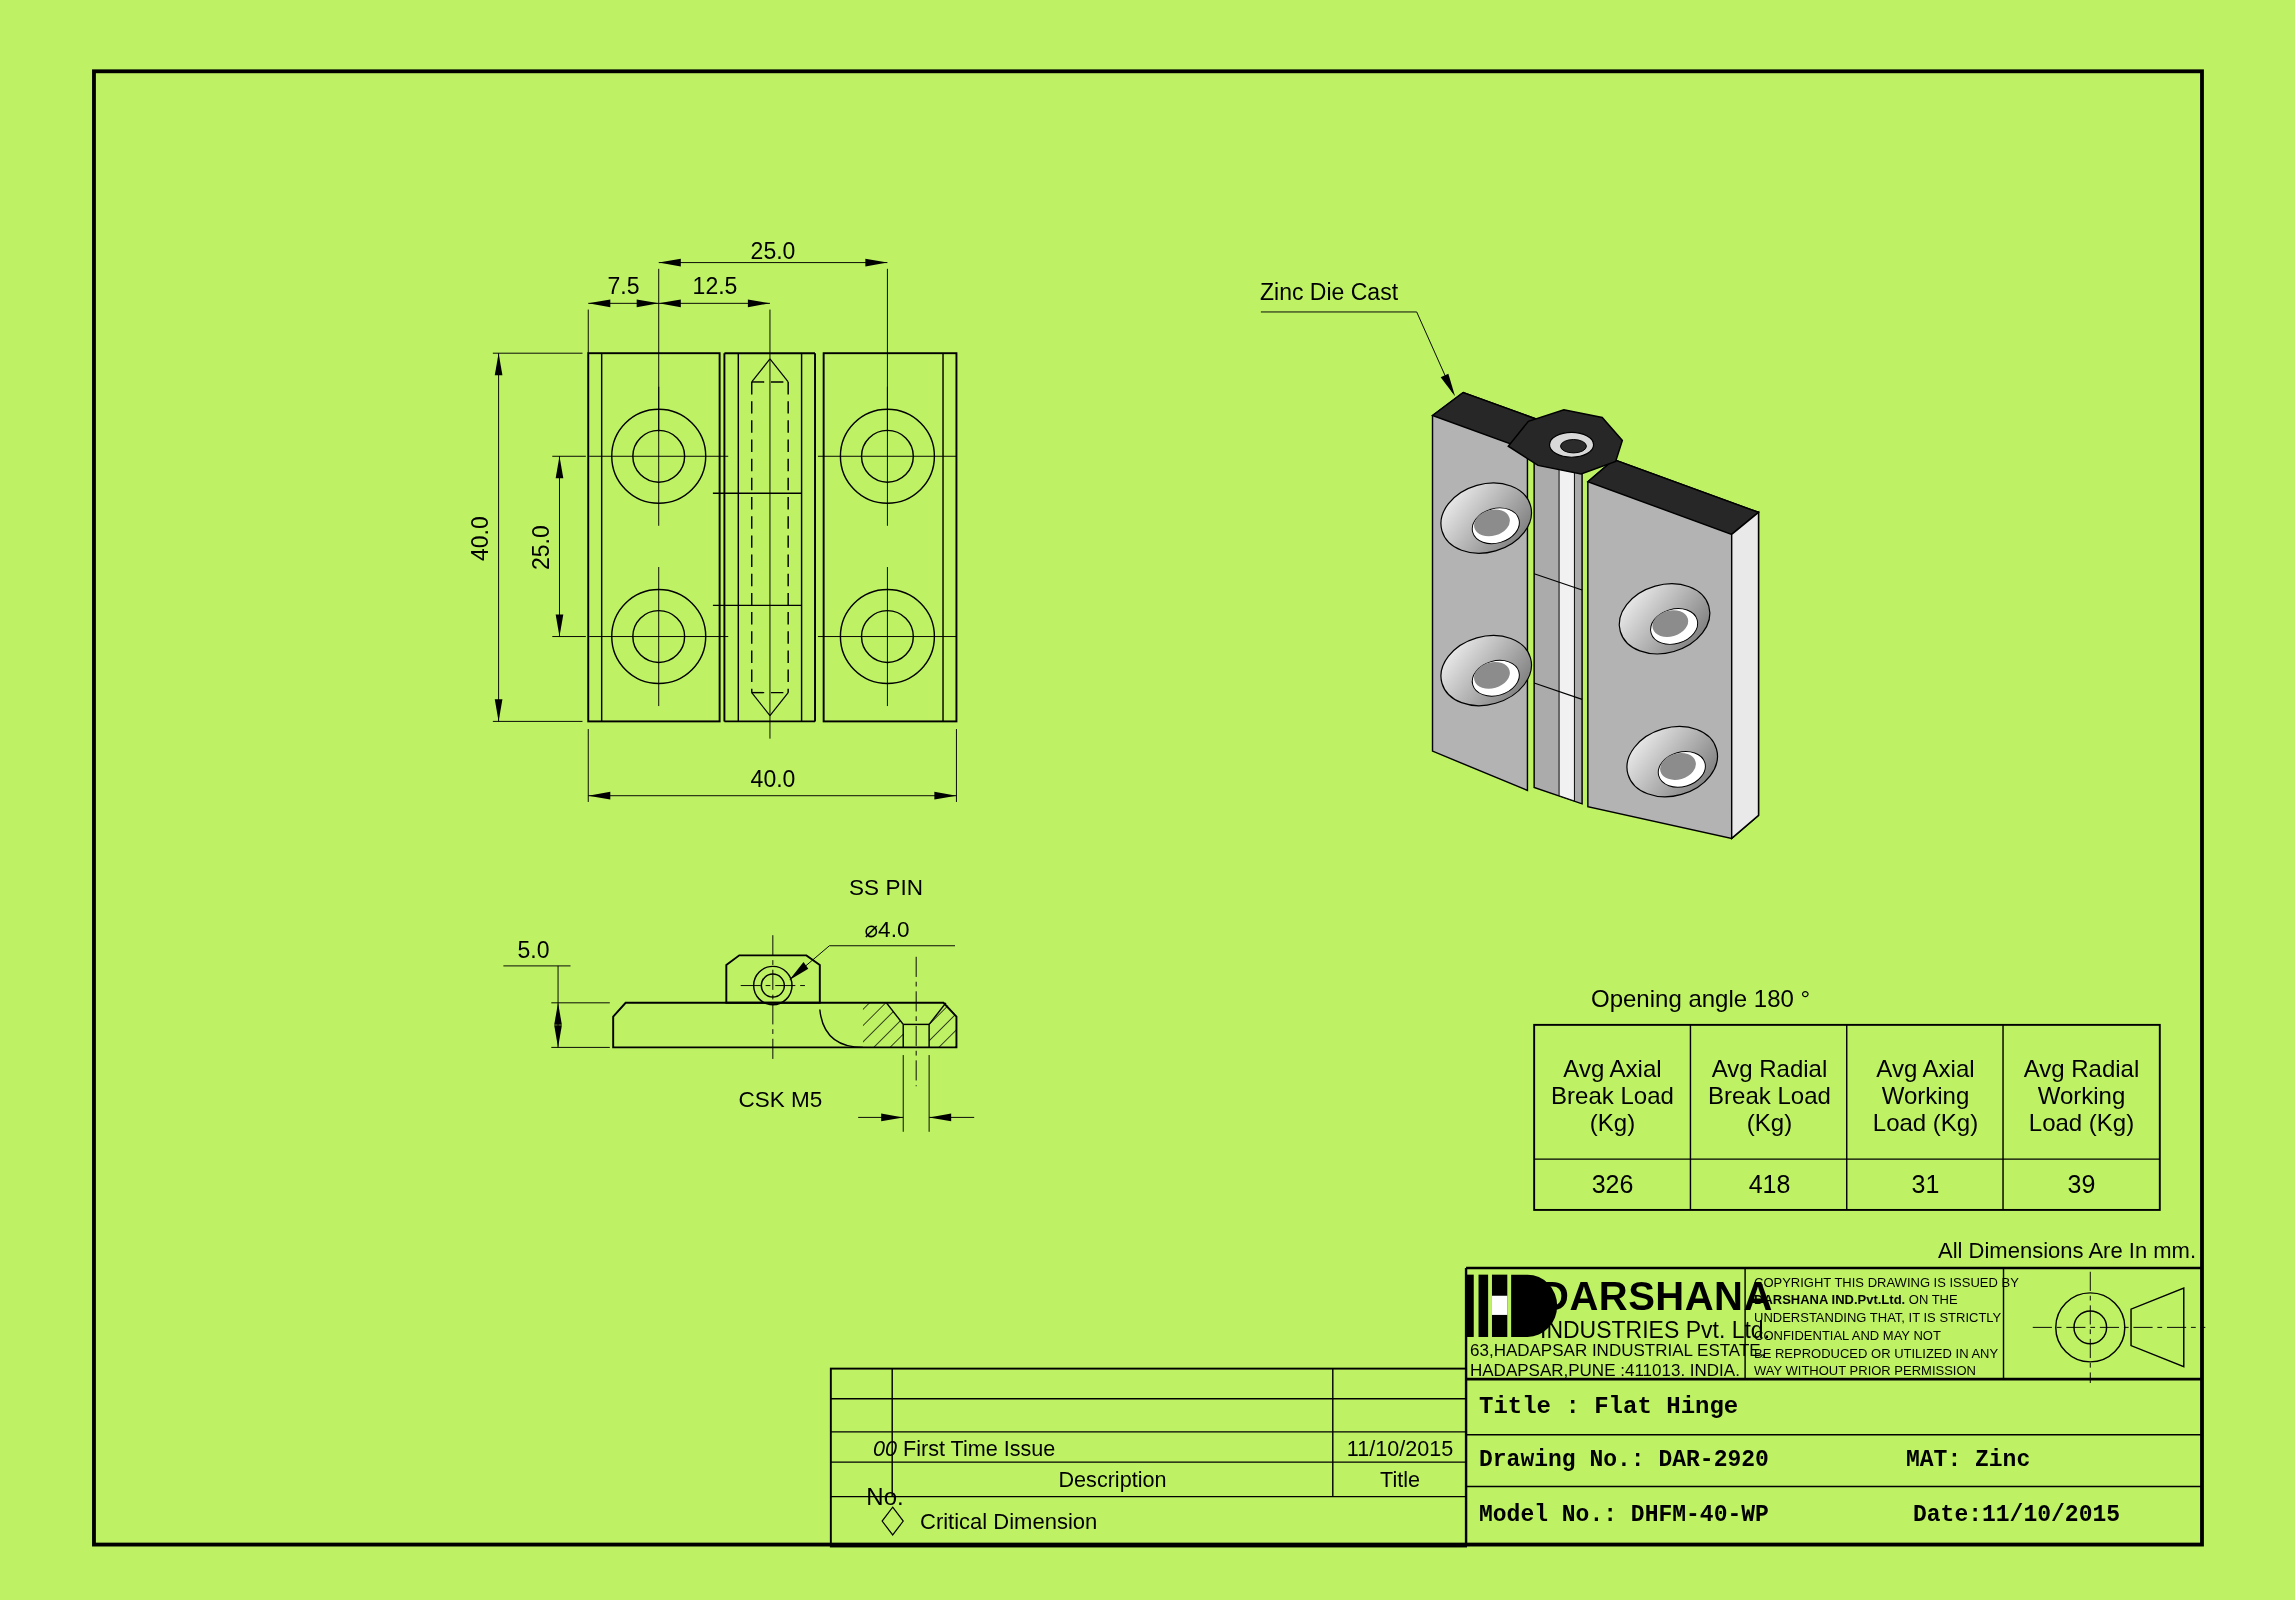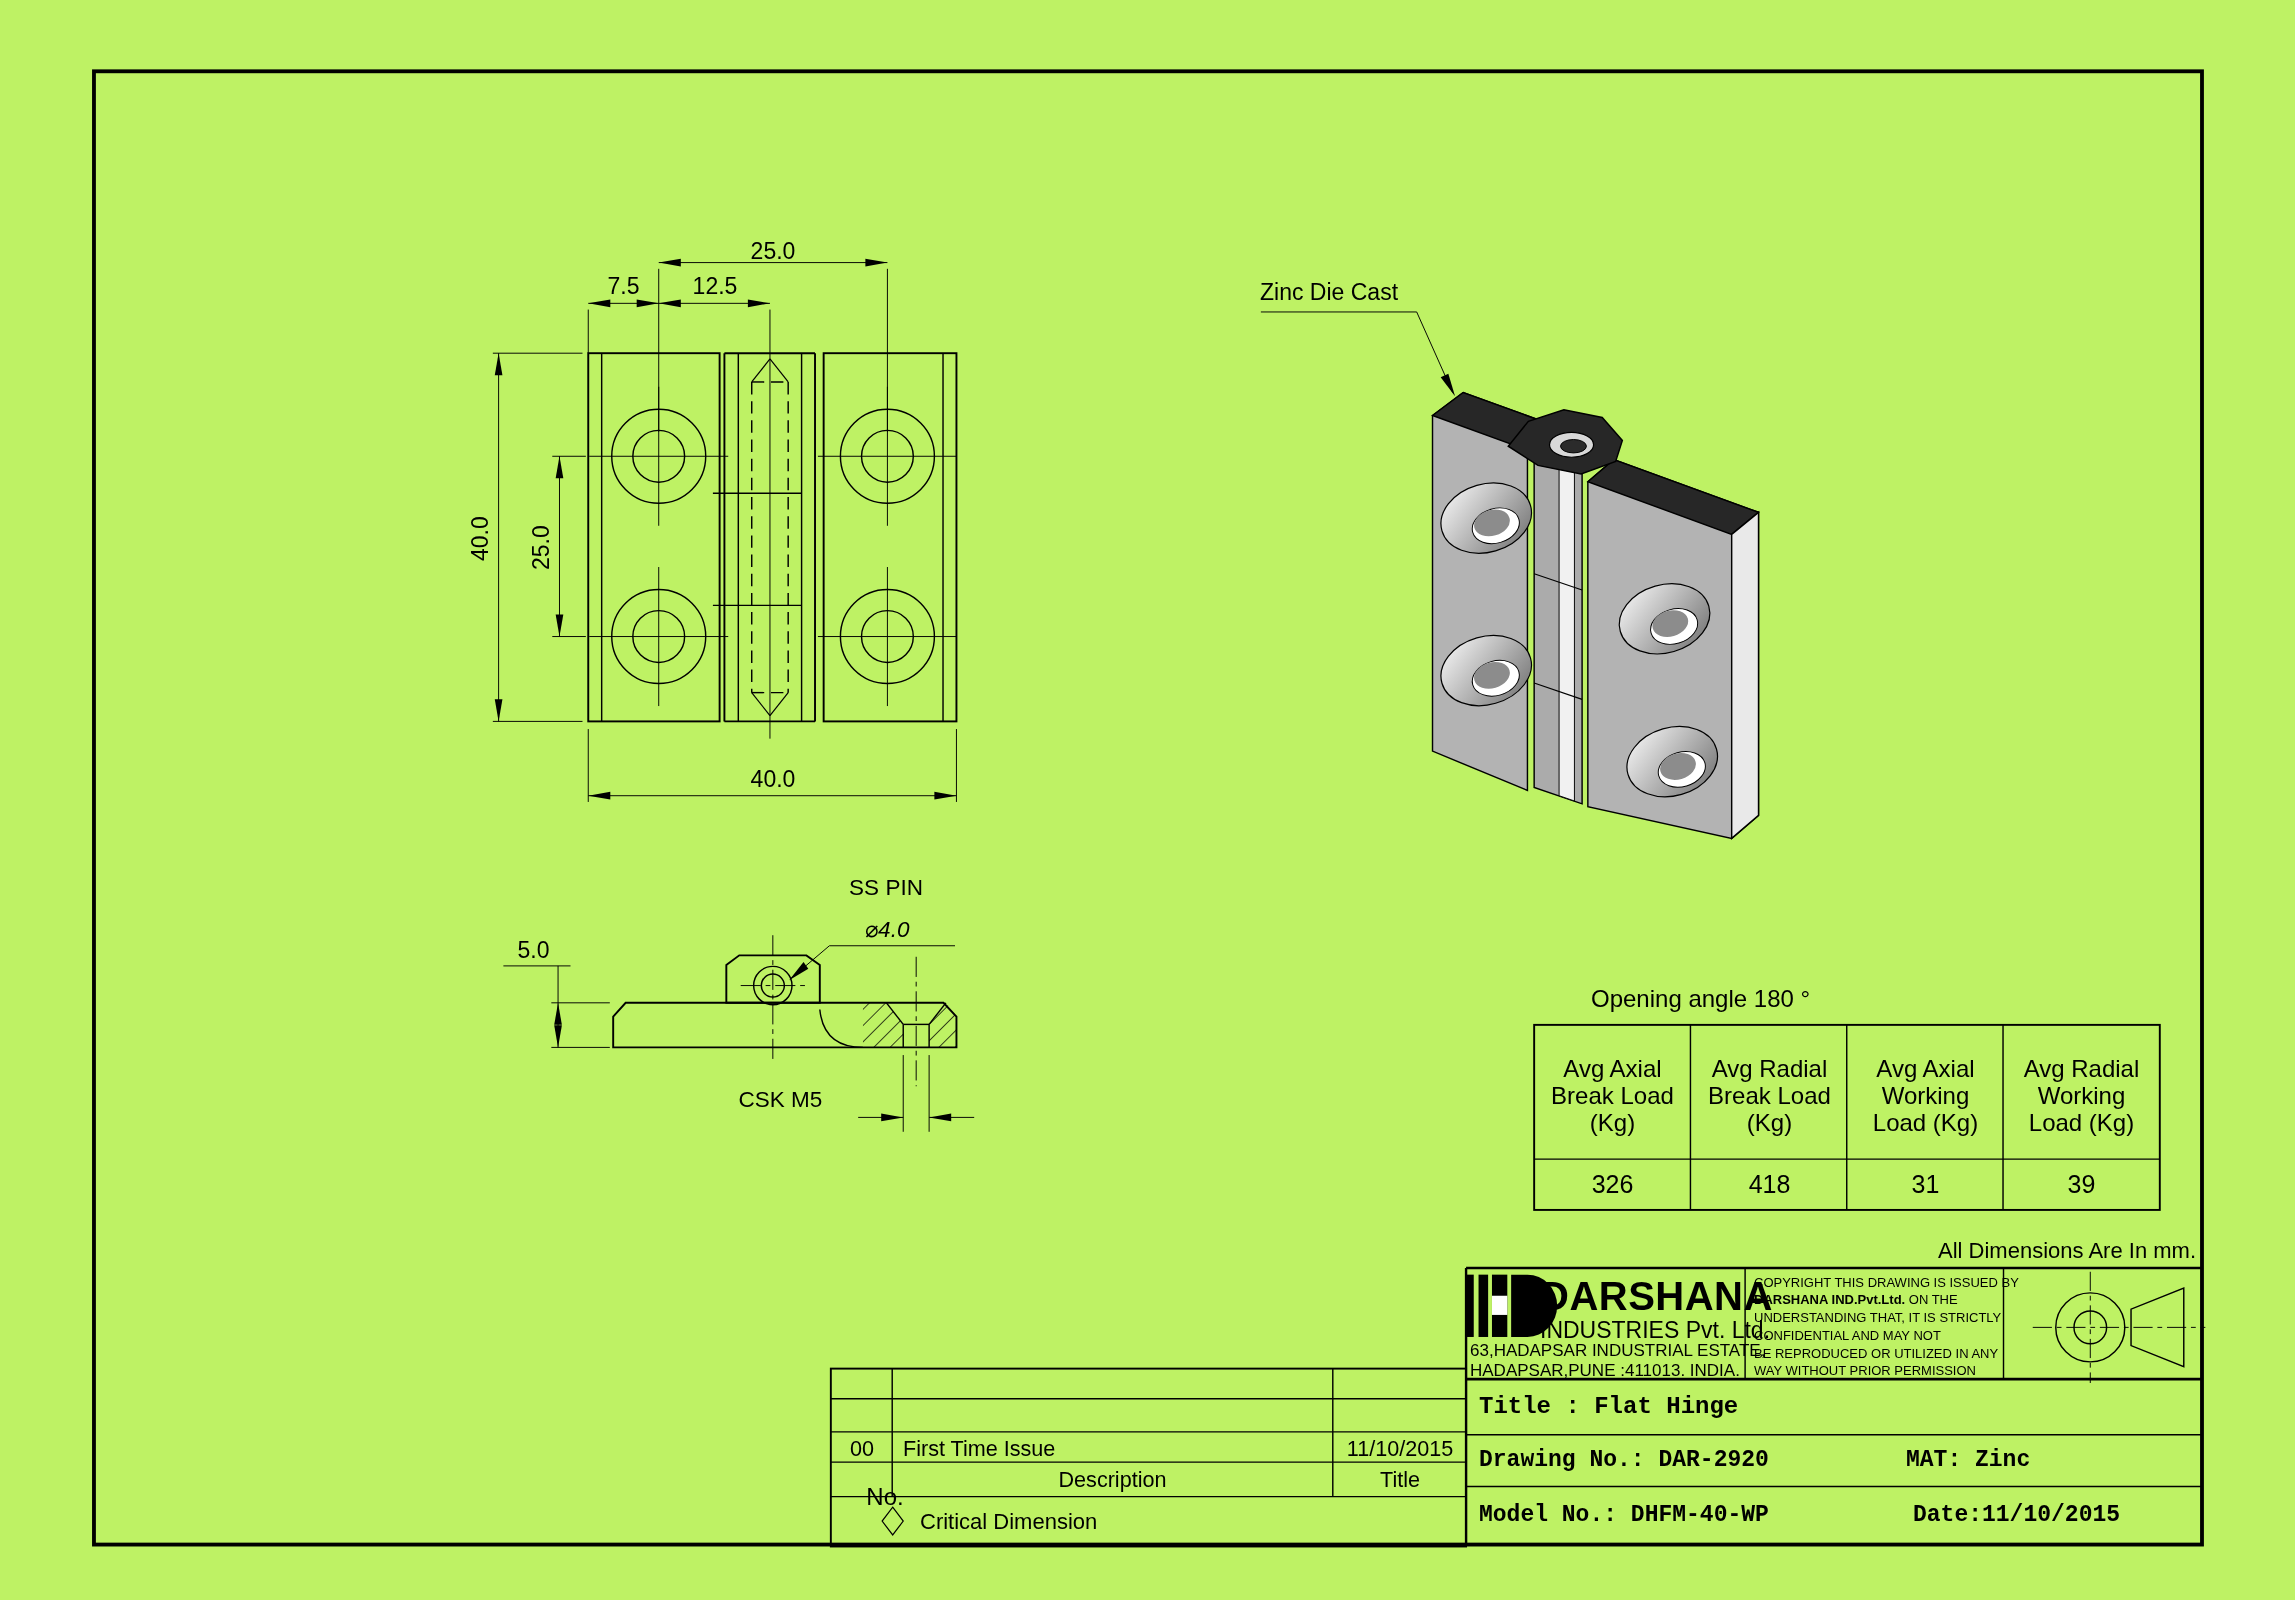--- a/index.html
+++ b/index.html
@@ -263,21 +263,21 @@
 </svg>
 
   <div class="t dim ctr" style="left:725px;top:239px;width:96px;">25.0</div>
   <div class="t dim ctr" style="left:590px;top:274px;width:67px;">7.5</div>
   <div class="t dim ctr" style="left:672px;top:274px;width:86px;">12.5</div>
   <div class="t dim ctr rot" style="left:433px;top:526px;width:96px;">40.0</div>
   <div class="t dim ctr rot" style="left:494px;top:535px;width:96px;">25.0</div>
   <div class="t dim ctr" style="left:725px;top:767px;width:96px;">40.0</div>
 
   <div class="t lbl ctr" style="left:838px;top:876px;width:96px;">SS PIN</div>
-  <div class="t lbl ctr" style="left:839px;top:918px;width:96px;font-style:italic;">⌀4.0</div>
+  <div class="t lbl ctr" style="left:839px;top:918px;width:96px;">⌀4.0</div>
   <div class="t dim ctr" style="left:500px;top:938px;width:67px;">5.0</div>
   <div class="t lbl ctr" style="left:718px;top:1088px;width:125px;">CSK M5</div>
 
   <div class="t" style="left:1260px;top:280px;font-size:23px;">Zinc Die Cast</div>
 
   <div class="t" style="left:1591px;top:986px;font-size:24px;">Opening angle 180 °</div>
   <div class="t" style="right:99px;top:1239px;font-size:22px;">All Dimensions Are In mm.</div>
 
   <div class="t pre ctr" style="left:1538px;top:1055px;width:149px;font-size:24px;line-height:27px;">Avg Axial
 Break Load
@@ -289,21 +289,21 @@
 Working
 Load (Kg)</div>
   <div class="t pre ctr" style="left:2007px;top:1055px;width:149px;font-size:24px;line-height:27px;">Avg Radial
 Working
 Load (Kg)</div>
   <div class="t ctr" style="left:1538px;top:1171px;width:149px;font-size:25px;">326</div>
   <div class="t ctr" style="left:1695px;top:1171px;width:149px;font-size:25px;">418</div>
   <div class="t ctr" style="left:1851px;top:1171px;width:149px;font-size:25px;">31</div>
   <div class="t ctr" style="left:2007px;top:1171px;width:149px;font-size:25px;">39</div>
 
-  <div class="t ctr" style="left:833px;top:1437px;width:58px;font-size:21.6px;">00</div>
+  <div class="t ctr" style="left:856px;top:1437px;width:58px;font-size:21.6px;font-style:italic;">00</div>
   <div class="t" style="left:903px;top:1437px;font-size:21.6px;">First Time Issue</div>
   <div class="t ctr" style="left:1337px;top:1437px;width:126px;font-size:21.6px;">11/10/2015</div>
   <div class="t ctr" style="left:856px;top:1468px;width:58px;font-size:24px;margin-top:16px;">No.</div>
   <div class="t ctr" style="left:892px;top:1468px;width:441px;font-size:21.6px;">Description</div>
   <div class="t ctr" style="left:1337px;top:1468px;width:126px;font-size:21.6px;">Title</div>
   <div class="t" style="left:920px;top:1510px;font-size:22px;">Critical Dimension</div>
 
   <div class="t" style="left:1540px;top:1274px;font-size:40px;font-weight:700;letter-spacing:0.5px;">DARSHANA</div>
   <div class="t" style="left:1540px;top:1318px;font-size:23px;">INDUSTRIES Pvt. Ltd.</div>
   <div class="t" style="left:1470px;top:1342px;font-size:17px;">63,HADAPSAR INDUSTRIAL ESTATE,</div>

